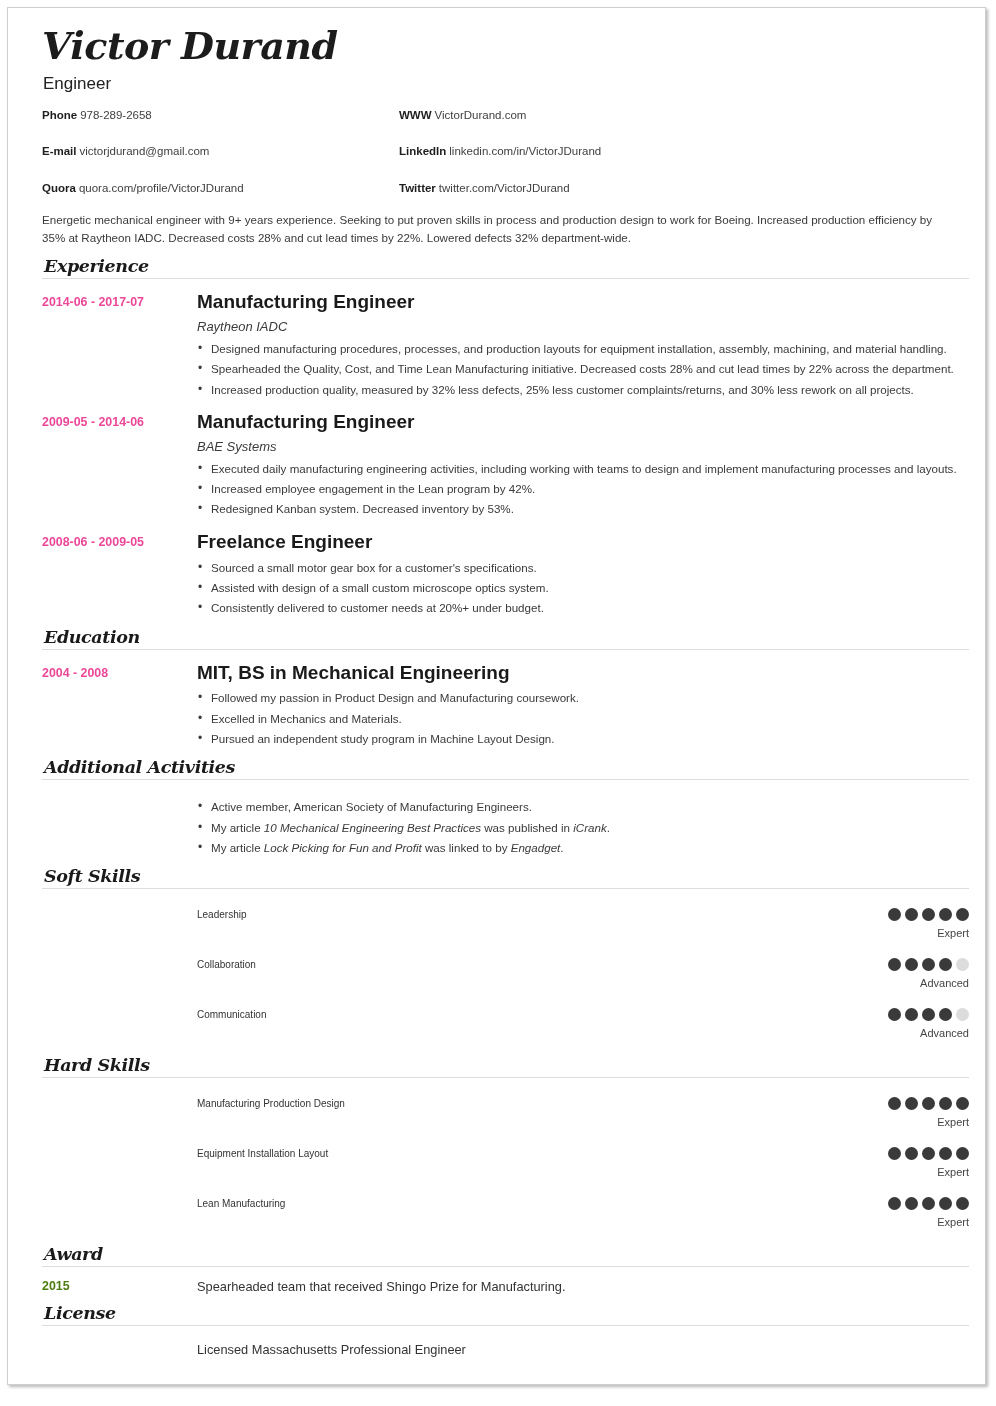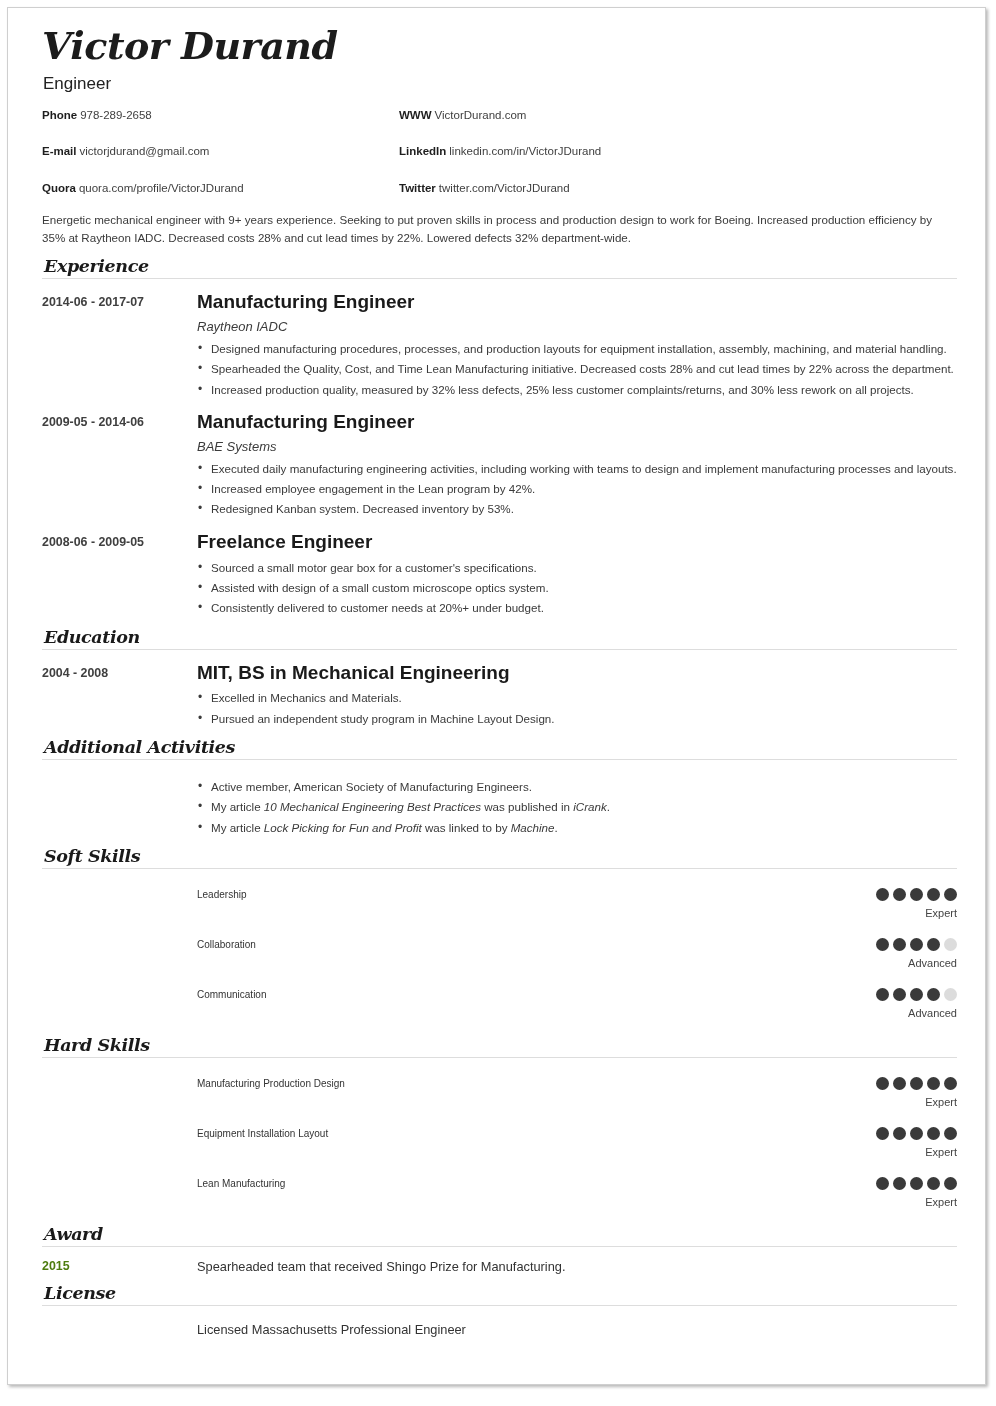--- a/index.html
+++ b/index.html
@@ -12,21 +12,21 @@
   }
   #page {
     position: absolute;
     left: 7px; top: 7px;
     width: 979px; height: 1378px;
     background: #fff;
     border: 1px solid #cfcfcf;
     box-shadow: 2px 2px 3px rgba(0,0,0,0.28);
     overflow: hidden;
   }
-  #inner { padding: 14px 28px 0 34px; }
+  #inner { padding: 14px 16px 0 34px; }
 
   
   .name {
     font-family: "DejaVu Serif", serif;
     font-weight: bold;
     font-style: italic;
     font-size: 38px;
     line-height: 1.05;
     letter-spacing: -0.5px;
     color: #1c1c1c;
@@ -75,21 +75,21 @@
     margin-bottom: 2px;
   }
 
   
   .entry { display: flex; align-items: flex-start; margin-top: 12px; }
   .entry-date {
     width: 155px;
     flex: 0 0 155px;
     font-size: 12.4px;
     font-weight: bold;
-    color: #404040;
+    color: #ec4899;
     padding-top: 4px;
     white-space: nowrap;
   }
   .entry-body { flex: 1 1 auto; min-width: 0; }
   .entry-title {
     font-size: 19px;
     font-weight: bold;
     color: #1a1a1a;
     line-height: 1.15;
   }
@@ -230,38 +230,39 @@
 
     <div class="section">
       <div class="section-head">Education</div>
       <div class="rule"></div>
       <div id="education-list">
           <div class="entry">
             <div class="entry-date">2004 - 2008</div>
             <div class="entry-body">
               <div class="entry-title">MIT, BS in Mechanical Engineering</div>
               <ul class="bullets">
+                <li>Followed my passion in Product Design and Manufacturing coursework.</li>
                 <li>Excelled in Mechanics and Materials.</li>
                 <li>Pursued an independent study program in Machine Layout Design.</li>
               </ul>
             </div>
           </div>
         </div>
     </div>
 
     <div class="section">
       <div class="section-head">Additional Activities</div>
       <div class="rule"></div>
       <div class="entry">
         <div class="entry-date"></div>
         <div class="entry-body">
           <ul class="bullets" id="activities-bullets">
               <li>Active member, American Society of Manufacturing Engineers.</li>
               <li>My article <i>10 Mechanical Engineering Best Practices</i> was published in <i>iCrank</i>.</li>
-              <li>My article <i>Lock Picking for Fun and Profit</i> was linked to by <i>Machine</i>.</li>
+              <li>My article <i>Lock Picking for Fun and Profit</i> was linked to by <i>Engadget</i>.</li>
             </ul>
         </div>
       </div>
     </div>
 
     <div class="section">
       <div class="section-head">Soft Skills</div>
       <div class="rule"></div>
       <div id="soft-skills-list">
           <div class="skill-row">

